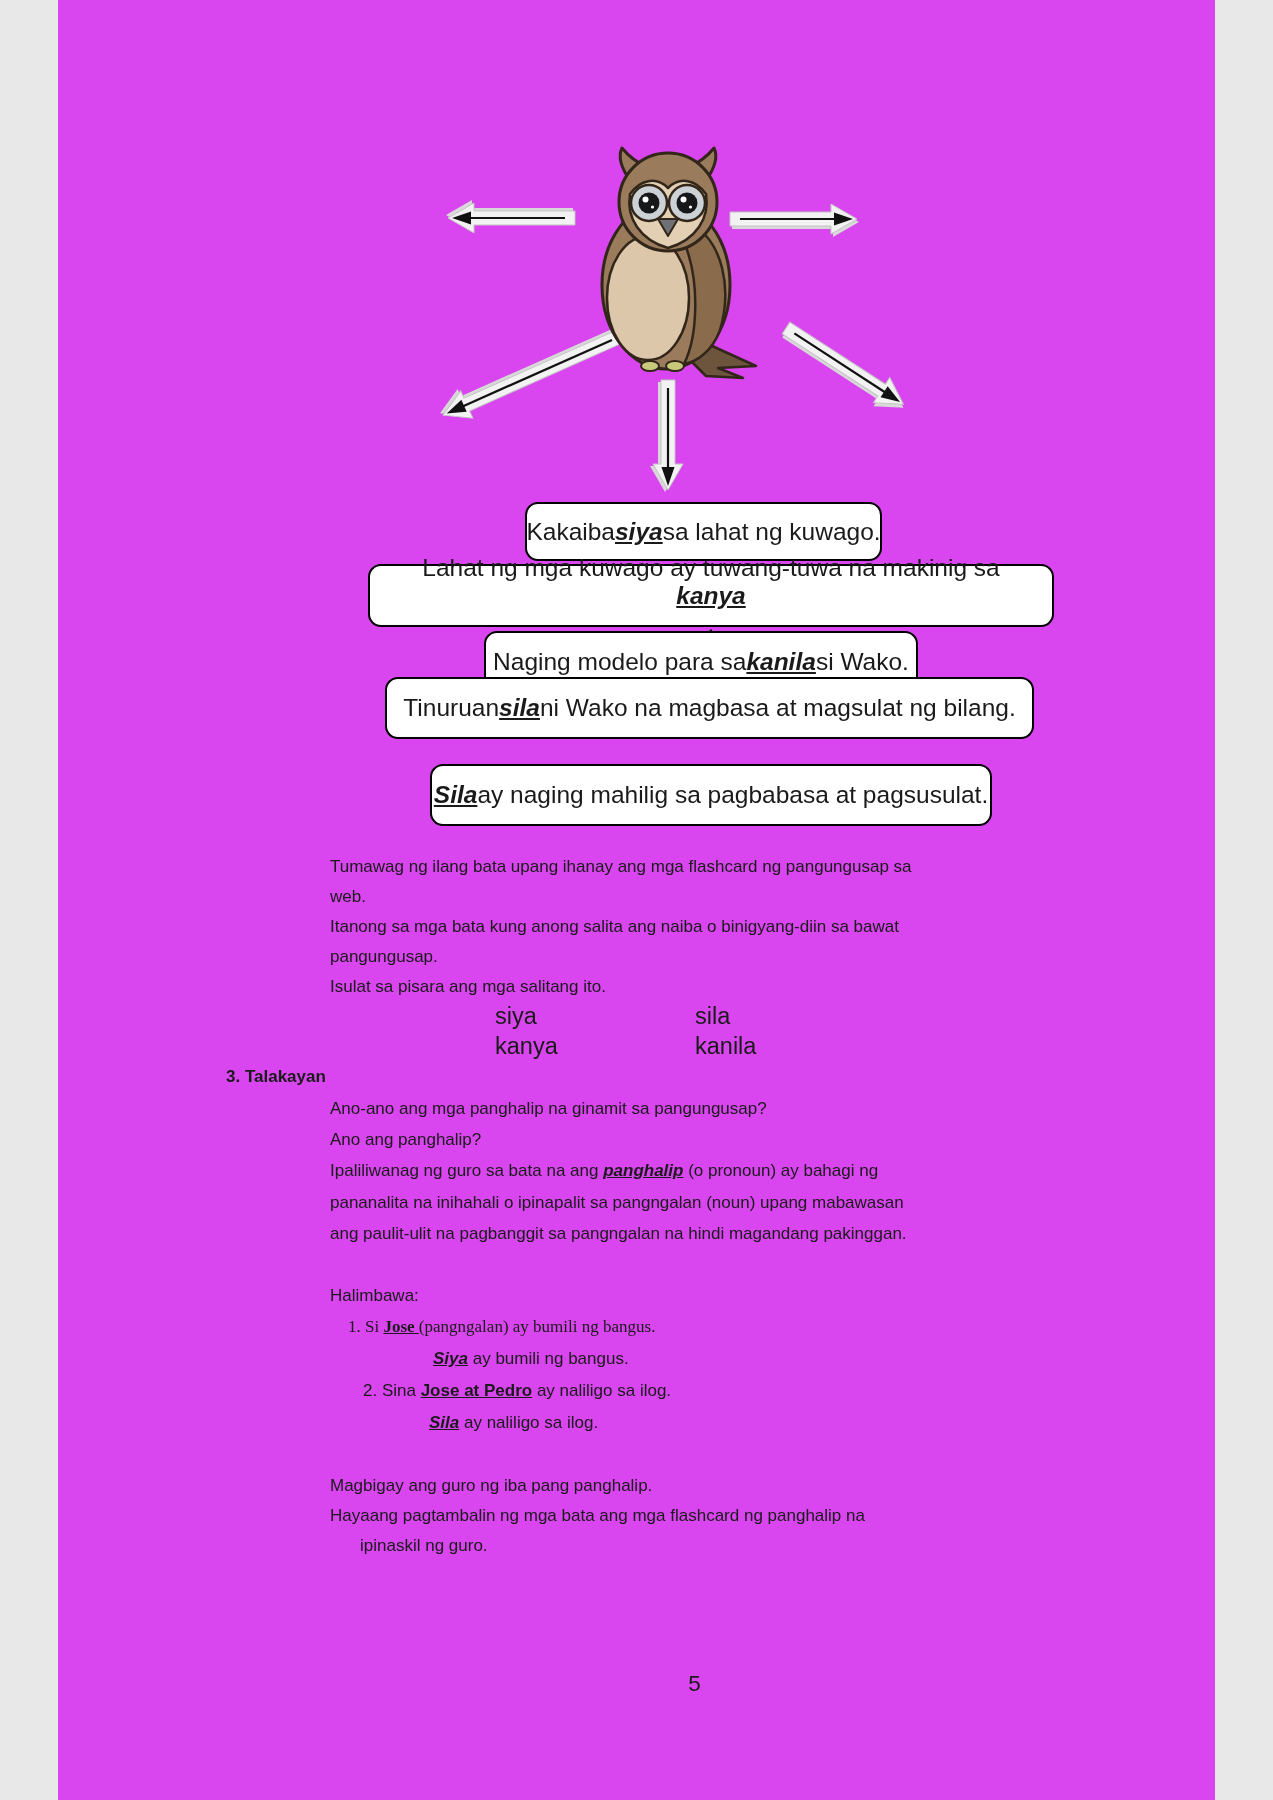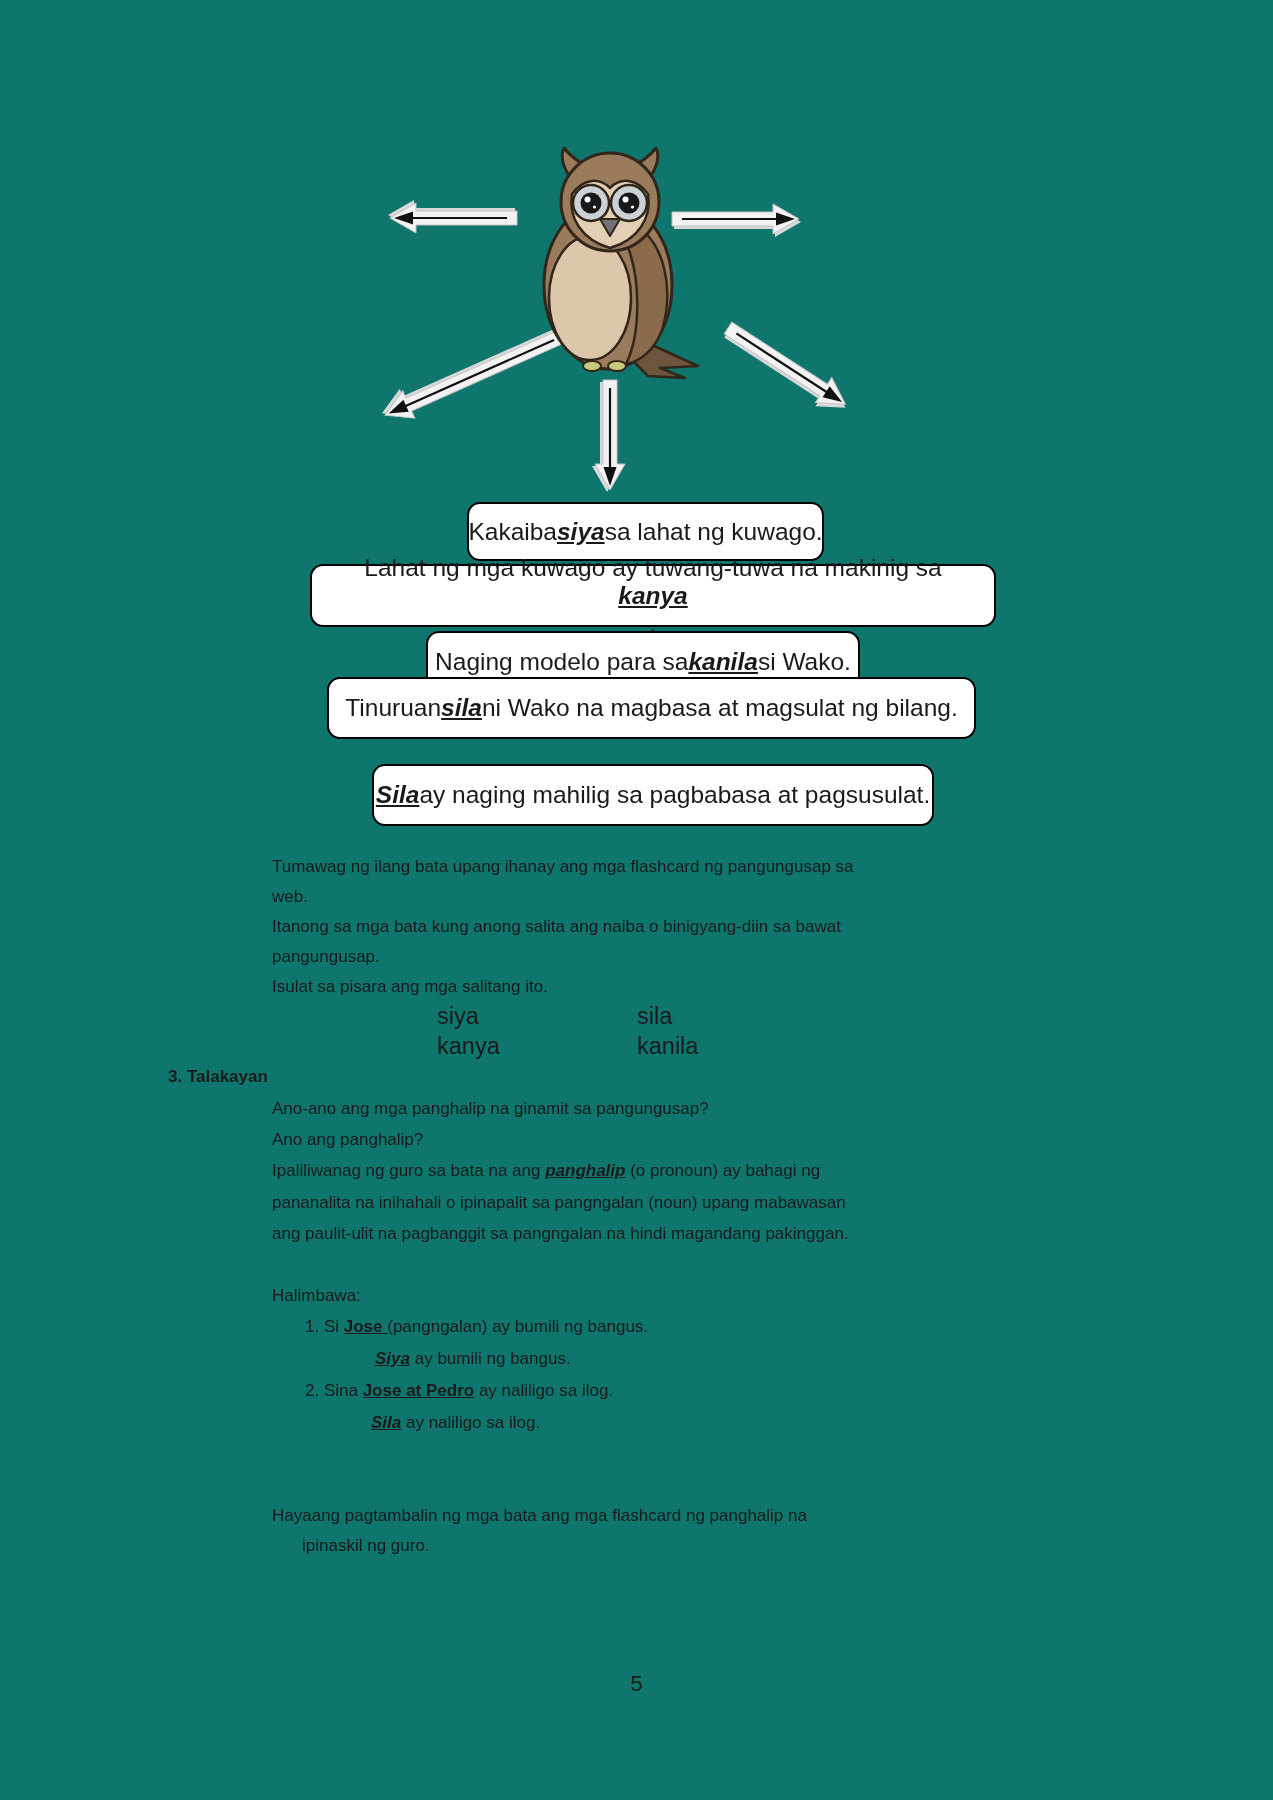--- a/index.html
+++ b/index.html
@@ -1,17 +1,17 @@
 <!DOCTYPE html>
 <html><head>
 <meta charset="utf-8">
 <style>
   html,body{margin:0;padding:0;background:#e8e8e8;}
   .page{
-    position:relative;width:1273px;height:1800px;background:#0f766e;
+    position:relative;width:1157px;height:1800px;background:#d946ef;
     font-family:"Liberation Sans",sans-serif;color:#1a1a1a;overflow:hidden;
     margin:0 auto;
   }
   .line{position:absolute;white-space:nowrap;font-size:17px;line-height:29px;}
   .heading{font-weight:700;}
   .word{position:absolute;font-size:23.5px;white-space:nowrap;}
   .flow-box{
     position:absolute;border:2.4px solid #000;border-radius:13px;background:#fff;
     display:flex;align-items:center;justify-content:center;text-align:center;
     font-size:24.5px;white-space:nowrap;
@@ -140,23 +140,24 @@
 
   <div class="line heading" style="left:168px;top:1062px;">3. Talakayan</div>
 
   <div class="line" style="left:272px;top:1094px;"><span>Ano-ano ang mga panghalip na ginamit sa pangungusap?</span></div>
   <div class="line" style="left:272px;top:1125px;"><span>Ano ang panghalip?</span></div>
   <div class="line" style="left:272px;top:1156px;"><span>Ipaliliwanag ng guro sa bata na ang </span><span class="biu">panghalip</span><span> (o pronoun) ay bahagi ng</span></div>
   <div class="line" style="left:272px;top:1188px;"><span>pananalita na inihahali o ipinapalit sa pangngalan (noun) upang mabawasan</span></div>
   <div class="line" style="left:272px;top:1219px;"><span>ang paulit-ulit na pagbanggit sa pangngalan na hindi magandang pakinggan.</span></div>
 
   <div class="line" style="left:272px;top:1281px;">Halimbawa:</div>
-  <div class="line" style="left:305px;top:1312px;"><span>1. Si </span><span class="bu">Jose </span><span>(pangngalan) ay bumili ng bangus.</span></div>
+  <div class="line" style="left:290px;top:1312px;font-family:Liberation Serif, serif;"><span>1. Si </span><span class="bu">Jose </span><span>(pangngalan) ay bumili ng bangus.</span></div>
   <div class="line" style="left:375px;top:1344px;"><span class="biu">Siya</span><span> ay bumili ng bangus.</span></div>
   <div class="line" style="left:305px;top:1376px;"><span>2. Sina </span><span class="bu">Jose at Pedro</span><span> ay naliligo sa ilog.</span></div>
   <div class="line" style="left:371px;top:1408px;"><span class="biu"> Sila</span><span> ay naliligo sa ilog.</span></div>
 
+  <div class="line" style="left:272px;top:1471px;"><span>Magbigay ang guro ng iba pang panghalip.</span></div>
   <div class="line" style="left:272px;top:1501px;"><span>Hayaang pagtambalin ng mga bata ang mga flashcard ng panghalip na</span></div>
   <div class="line" style="left:272px;top:1531px;margin-left:30px;"><span>ipinaskil ng guro.</span></div>
 
   <div class="page-num" style="top:1671px;">5</div>
 
 </div>
 
 </body></html>

